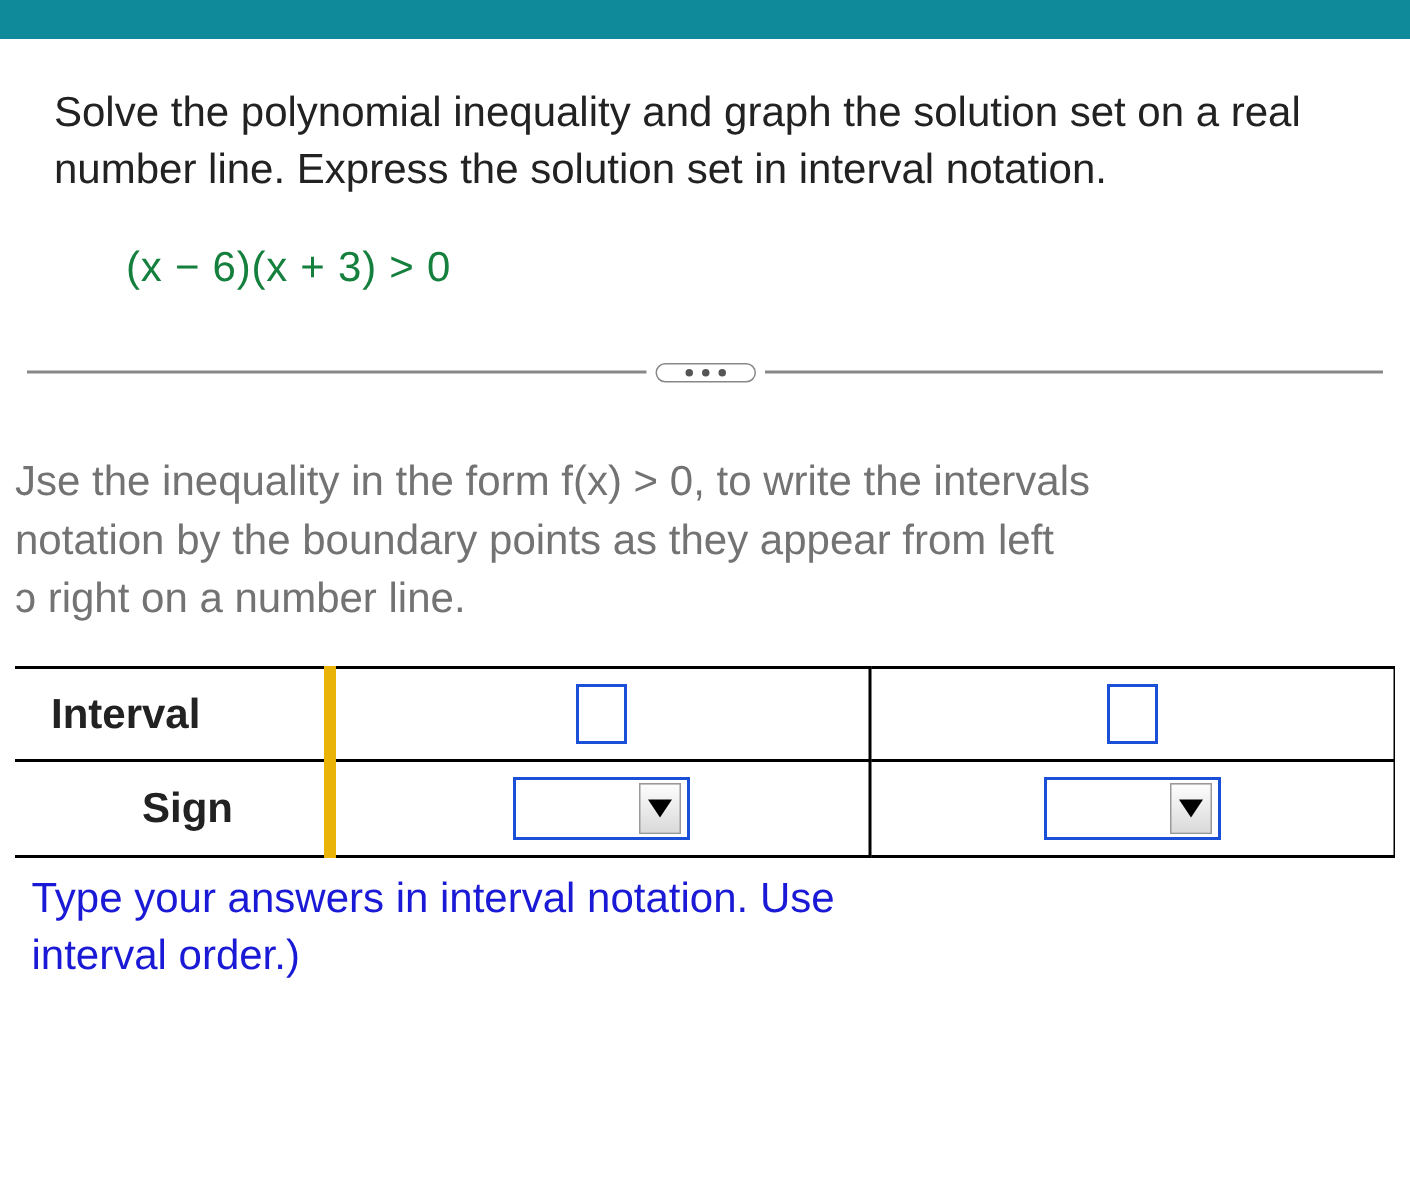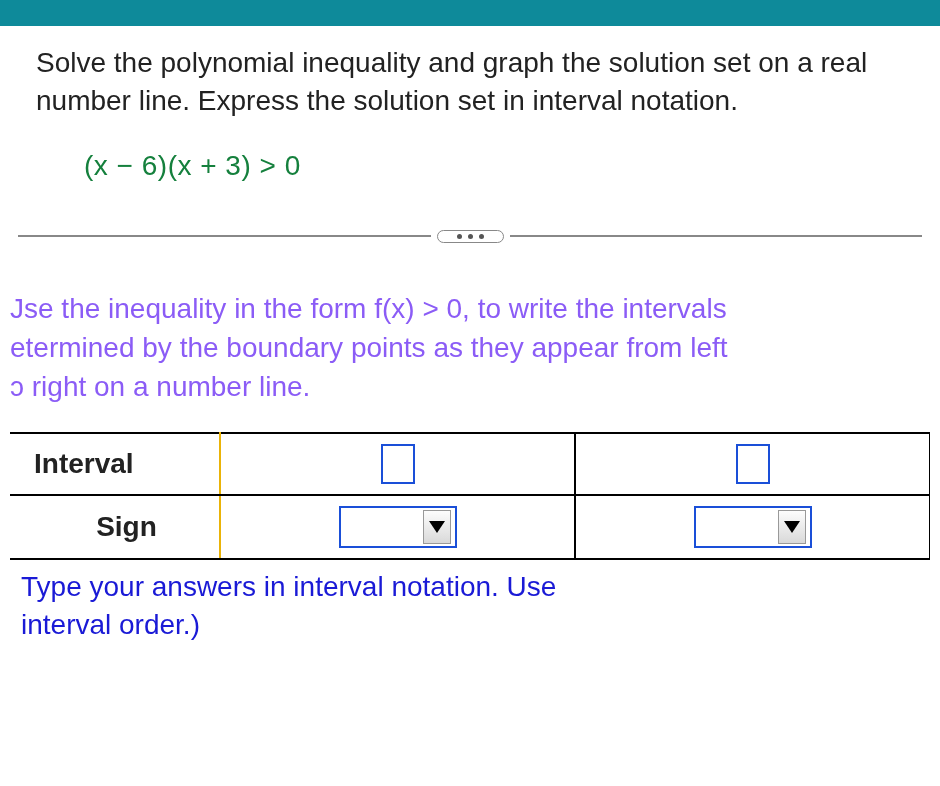--- a/index.html
+++ b/index.html
@@ -13,21 +13,21 @@
       width: 940px;
       height: 786px;
       overflow: hidden;
     }
     .top-bar {
       width: 100%;
       height: 26px;
       background: #0e8a9a;
     }
     .content {
-      padding: 18px 0 0 0;
+      padding: 30px 0 0 0;
     }
     .question-text {
       font-size: 28px;
       line-height: 1.35;
       color: #222;
       padding: 0 36px 0 36px;
     }
     .equation {
       font-size: 28px;
       color: #15803d;
@@ -57,21 +57,21 @@
     .divider-pill .dot {
       width: 5px;
       height: 5px;
       background: #555;
       border-radius: 50%;
       margin: 0 3px;
     }
     .instruction {
       font-size: 28px;
       line-height: 1.4;
-      color: #8b5cf6;
+      color: #737373;
       padding: 46px 60px 0 10px;
     }
     .table-wrap {
       margin: 26px 10px 0 10px;
     }
     .tbl {
       display: table;
       width: 100%;
       border-collapse: collapse;
     }
@@ -92,21 +92,21 @@
       border-top: 2px solid #000;
       border-bottom: 2px solid #000;
     }
     .trow:last-child .tcell {
       border-bottom: 2px solid #000;
       text-align: center;
     }
     .header-cell {
       width: 210px;
       font-weight: bold;
-      border-right: 2px solid #eab308;
+      border-right: 8px solid #eab308;
       text-align: left;
       padding-left: 24px;
       margin-top: 17px;
     }
     .data-cell {
       border-right: 2px solid #000;
     }
 
     .data-cell:last-child {
       border-right: 1.5px solid #000;
@@ -170,21 +170,21 @@
     <div class="divider-pill">
       <span class="dot"></span>
       <span class="dot"></span>
       <span class="dot"></span>
     </div>
     <div class="divider-line"></div>
   </div>
 
   <div class="instruction">
     <span>Jse the inequality in the form f(x) &gt; 0, to write the intervals</span><br>
-    <span>etermined by the boundary points as they appear from left</span><br>
+    <span>notation by the boundary points as they appear from left</span><br>
     <span>ɔ right on a number line.</span>
   </div>
 
   <div class="table-wrap">
     <div class="tbl">
       <div class="trow">
         <div class="tcell header-cell">Interval</div>
         <div class="tcell data-cell">
           <span class="input-box"></span>
         </div>

